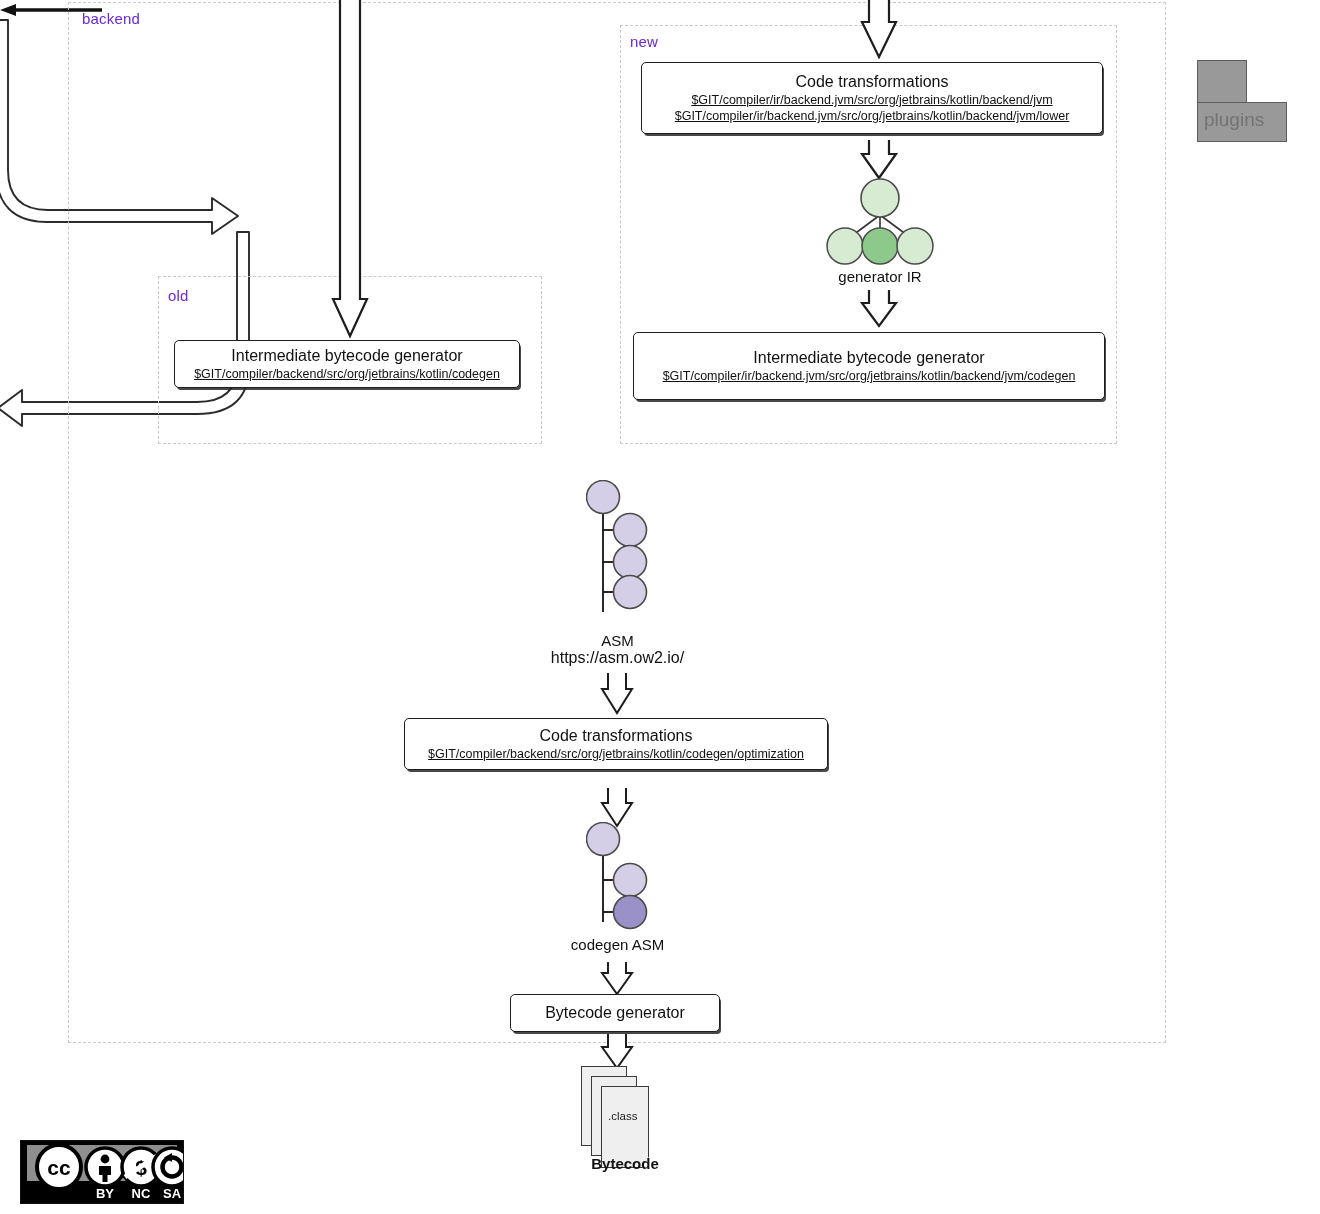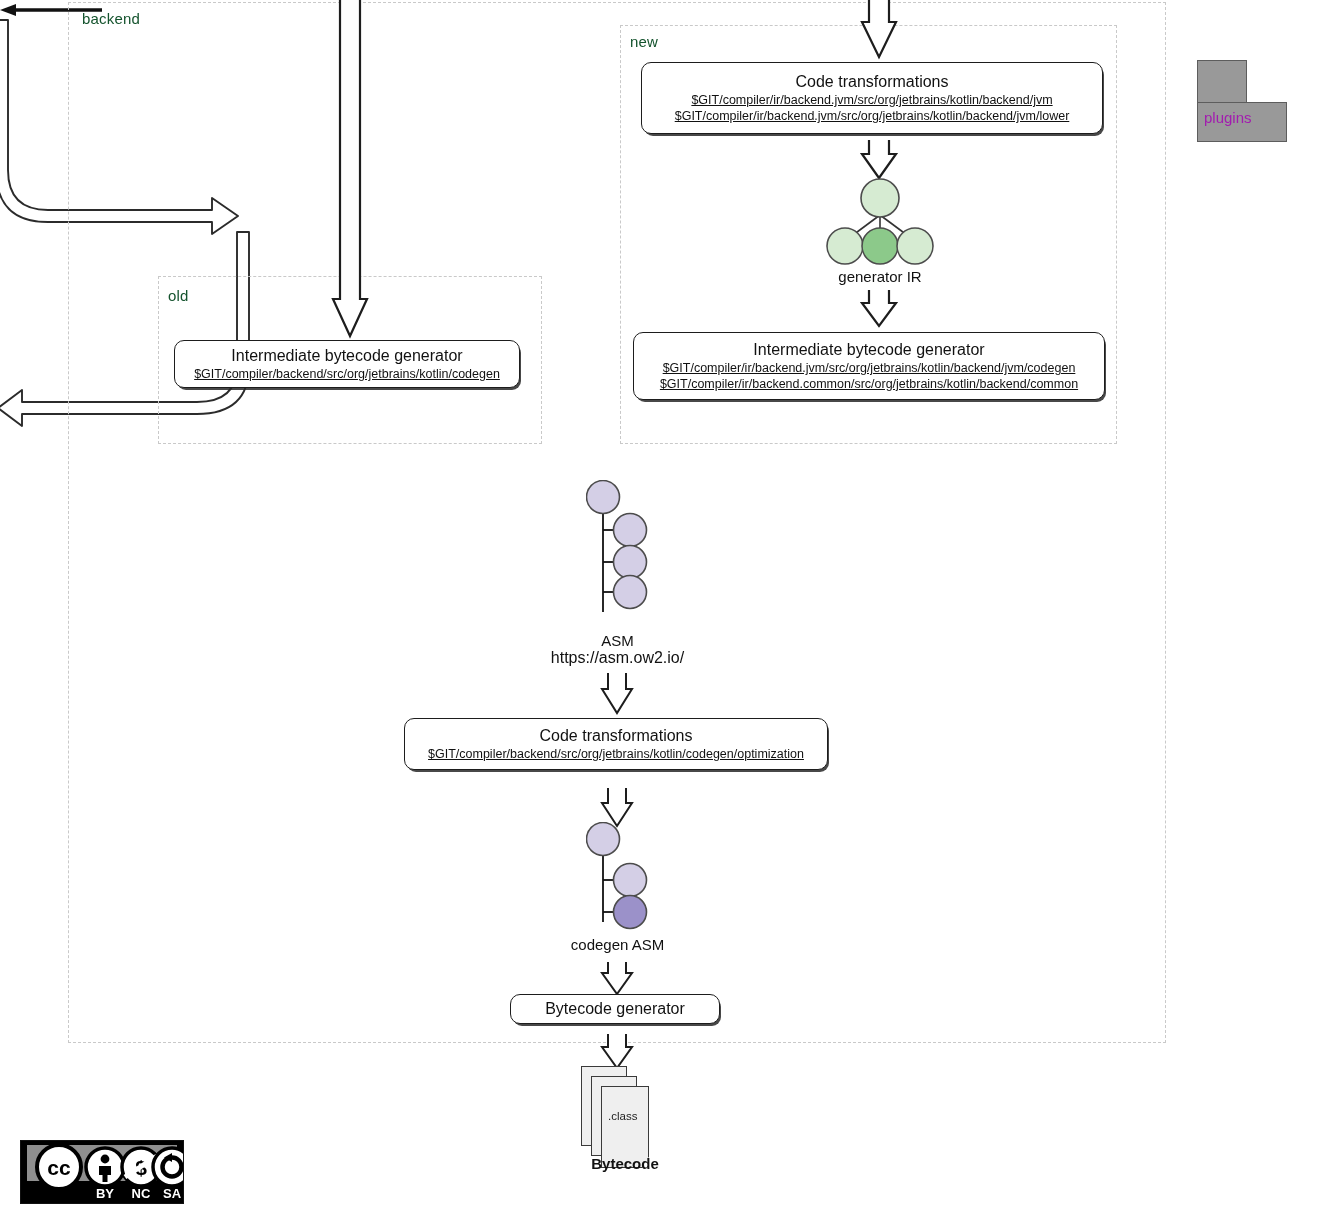--- a/index.html
+++ b/index.html
@@ -19,31 +19,31 @@
   .zone{
     position:absolute;
     border:1px dashed #999999;
     box-sizing:border-box;
     background:transparent;
   }
   .zone.faint{border:1px dashed #c9c9c9;}
   .zone-label{
     position:absolute;
     font-size:15px;
-    color:#14532d;
+    color:#6d28d9;
     letter-spacing:.2px;
     white-space:nowrap;
   }
   
   .pbox{
     position:absolute;
     box-sizing:border-box;
     background:#ffffff;
     border:1.4px solid #1d1d1d;
-    border-radius:10px;
+    border-radius:5px;
     box-shadow:2px 3px 0 -1px rgba(40,40,40,.85);
     display:flex;
     flex-direction:column;
     align-items:center;
     justify-content:center;
     text-align:center;
     padding:6px 10px;
   }
   .pbox .t1{font-size:16px;line-height:20px;color:#111;}
   .pbox .t2{font-size:12.5px;line-height:16px;color:#111;white-space:nowrap;text-decoration:underline;}
@@ -62,22 +62,22 @@
   }
   .caption .sub{font-size:16px;display:block;line-height:15px;}
   
   .plugins{
     position:absolute;
     background:#999999;
     border:1.5px solid #5d5d5d;
   }
   .plugins-label{
     position:absolute;
-    color:#a21caf;
-    font-size:15px;
+    color:#737373;
+    font-size:19px;
     white-space:nowrap;
   }
   
   .doc{
     position:absolute;
     background:#efefef;
     border:1.6px solid #3a3a3a;
     box-sizing:border-box;
   }
   .doc-label{
@@ -158,21 +158,20 @@
 
   <div class="arrow-down" style="left:862px; top:290px;">
     <svg width="34" height="38" viewBox="0 0 34 38">
       <path d="M7 0 L7 13 L0 13 L17 36 L34 13 L27 13 L27 0" fill="#ffffff" stroke="#1d1d1d" stroke-width="2.2" stroke-linejoin="miter"></path>
     </svg>
   </div>
 
   <div class="pbox" style="left:633px; top:332px; width:472px; height:68px;">
     <div class="t1">Intermediate bytecode generator</div>
     <div class="t2">$GIT/compiler/ir/backend.jvm/src/org/jetbrains/kotlin/backend/jvm/codegen</div>
-    <div class="t2">$GIT/compiler/ir/backend.common/src/org/jetbrains/kotlin/backend/common</div>
   </div>
 
   <div class="pbox" style="left:174px; top:340px; width:346px; height:48px;">
     <div class="t1">Intermediate bytecode generator</div>
     <div class="t2">$GIT/compiler/backend/src/org/jetbrains/kotlin/codegen</div>
   </div>
 
   <div class="bent" style="left:330px; top:388px;">
     <svg width="240" height="212" viewBox="0 0 240 212">
       <path d="M8 0
@@ -250,21 +249,21 @@
     </svg>
   </div>
   <div class="caption" style="left:535px; top:936px; width:165px;">codegen ASM</div>
 
   <div class="arrow-down" style="left:602px; top:962px;">
     <svg width="30" height="34" viewBox="0 0 30 34">
       <path d="M6 0 L6 11 L0 11 L15 32 L30 11 L24 11 L24 0" fill="#ffffff" stroke="#1d1d1d" stroke-width="2" stroke-linejoin="miter"></path>
     </svg>
   </div>
 
-  <div class="pbox" style="left:510px; top:994px; width:210px; height:30px;">
+  <div class="pbox" style="left:510px; top:994px; width:210px; height:38px;">
     <div class="t1">Bytecode generator</div>
   </div>
 
   <div class="arrow-down" style="left:602px; top:1034px;">
     <svg width="30" height="36" viewBox="0 0 30 36">
       <path d="M6 0 L6 13 L0 13 L15 34 L30 13 L24 13 L24 0" fill="#ffffff" stroke="#1d1d1d" stroke-width="2" stroke-linejoin="miter"></path>
     </svg>
   </div>
 
   <div class="doc" style="left:581px; top:1066px; width:46px; height:80px;"></div>

